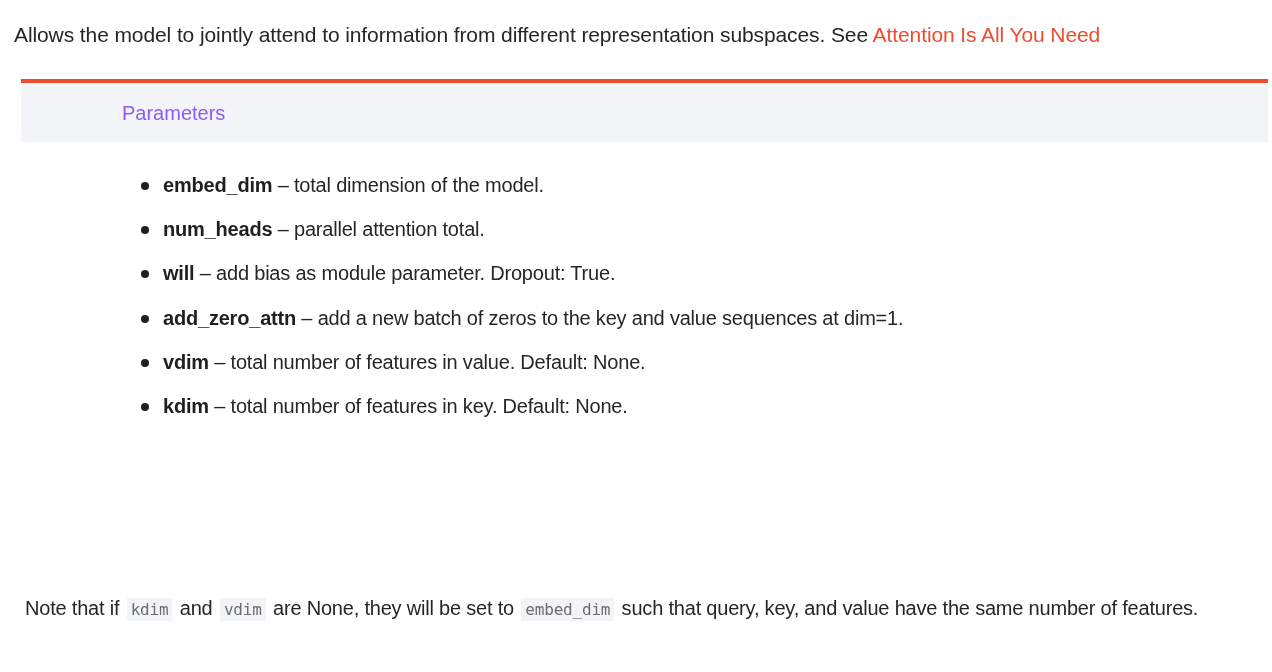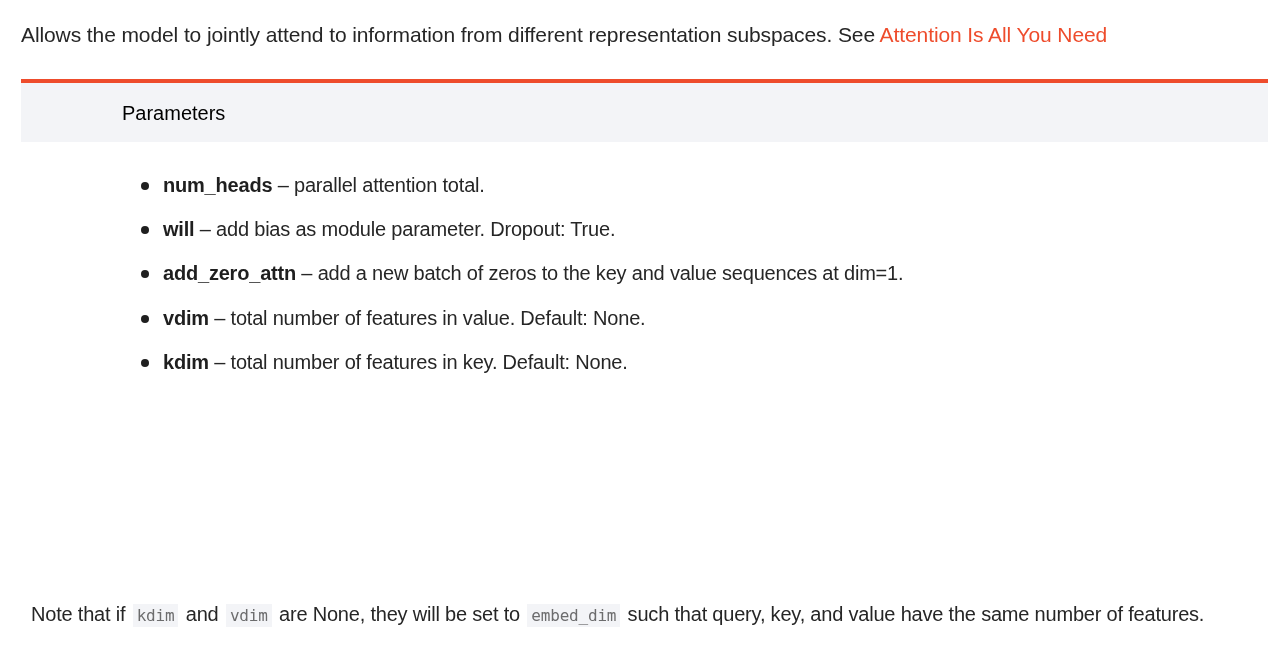--- a/index.html
+++ b/index.html
@@ -2,30 +2,30 @@
 <html><head>
 <meta charset="utf-8">
 <style>
   html, body { margin: 0; padding: 0; background: #ffffff; }
   body {
     width: 1272px; height: 672px; overflow: hidden; position: relative;
     font-family: "Liberation Sans", "DejaVu Sans", sans-serif;
     color: #262626;
   }
   .intro {
-    position: absolute; left: 21px; top: 20px; width: 1250px;
+    position: absolute; left: 14px; top: 20px; width: 1250px;
     font-size: 21px; line-height: 30px; white-space: nowrap; letter-spacing: -0.1px;
   }
   .intro a { color: #ee4c2c; text-decoration: none; }
   .params-header {
     position: absolute; left: 21px; top: 79px; width: 1247px; height: 63px;
     background: #f3f4f7; border-top: 4px solid #ee4c2c; box-sizing: border-box;
   }
   .params-header span {
-    position: absolute; left: 101px; top: 19px; font-size: 20px; color: #000000;
+    position: absolute; left: 101px; top: 19px; font-size: 20px; color: #8b5cf6;
   }
   ul.param-list {
     position: absolute; left: 139px; top: 168px; margin: 0; padding: 0; list-style: none;
   }
   ul.param-list li {
     position: relative; padding-left: 24px; height: 44.2px; line-height: 34px;
     font-size: 20px; white-space: nowrap; letter-spacing: -0.2px;
   }
   ul.param-list li::before {
     content: ""; position: absolute; left: 2px; top: 14px;
@@ -44,20 +44,21 @@
 </head>
 <body>
 
 <p class="intro" style="margin:0;"><span>Allows the model to jointly attend to information from different representation subspaces. See </span><a href="#">Attention Is All You Need</a></p>
 
 <div class="params-header">
   <span>Parameters</span>
 </div>
 
 <ul class="param-list">
+  <li><b>embed_dim</b><span> – </span><span>total dimension of the model.</span></li>
   <li><b>num_heads</b><span> – </span><span>parallel attention total.</span></li>
   <li><b>will</b><span> – </span><span>add bias as module parameter. Dropout: True.</span></li>
   <li><b>add_zero_attn</b><span> – </span><span>add a new batch of zeros to the key and value sequences at dim=1.</span></li>
   <li><b>vdim</b><span> – </span><span>total number of features in value. Default: None.</span></li>
   <li><b>kdim</b><span> – </span><span>total number of features in key. Default: None.</span></li>
 </ul>
 
-<p class="note" style="margin:10px;"><span>Note that if </span><code>kdim</code><span> and </span><code>vdim</code><span> are None, they will be set to </span><code>embed_dim</code><span> such that query, key, and value have the same number of features.</span></p>
+<p class="note" style="margin:4px;"><span>Note that if </span><code>kdim</code><span> and </span><code>vdim</code><span> are None, they will be set to </span><code>embed_dim</code><span> such that query, key, and value have the same number of features.</span></p>
 
 </body></html>

